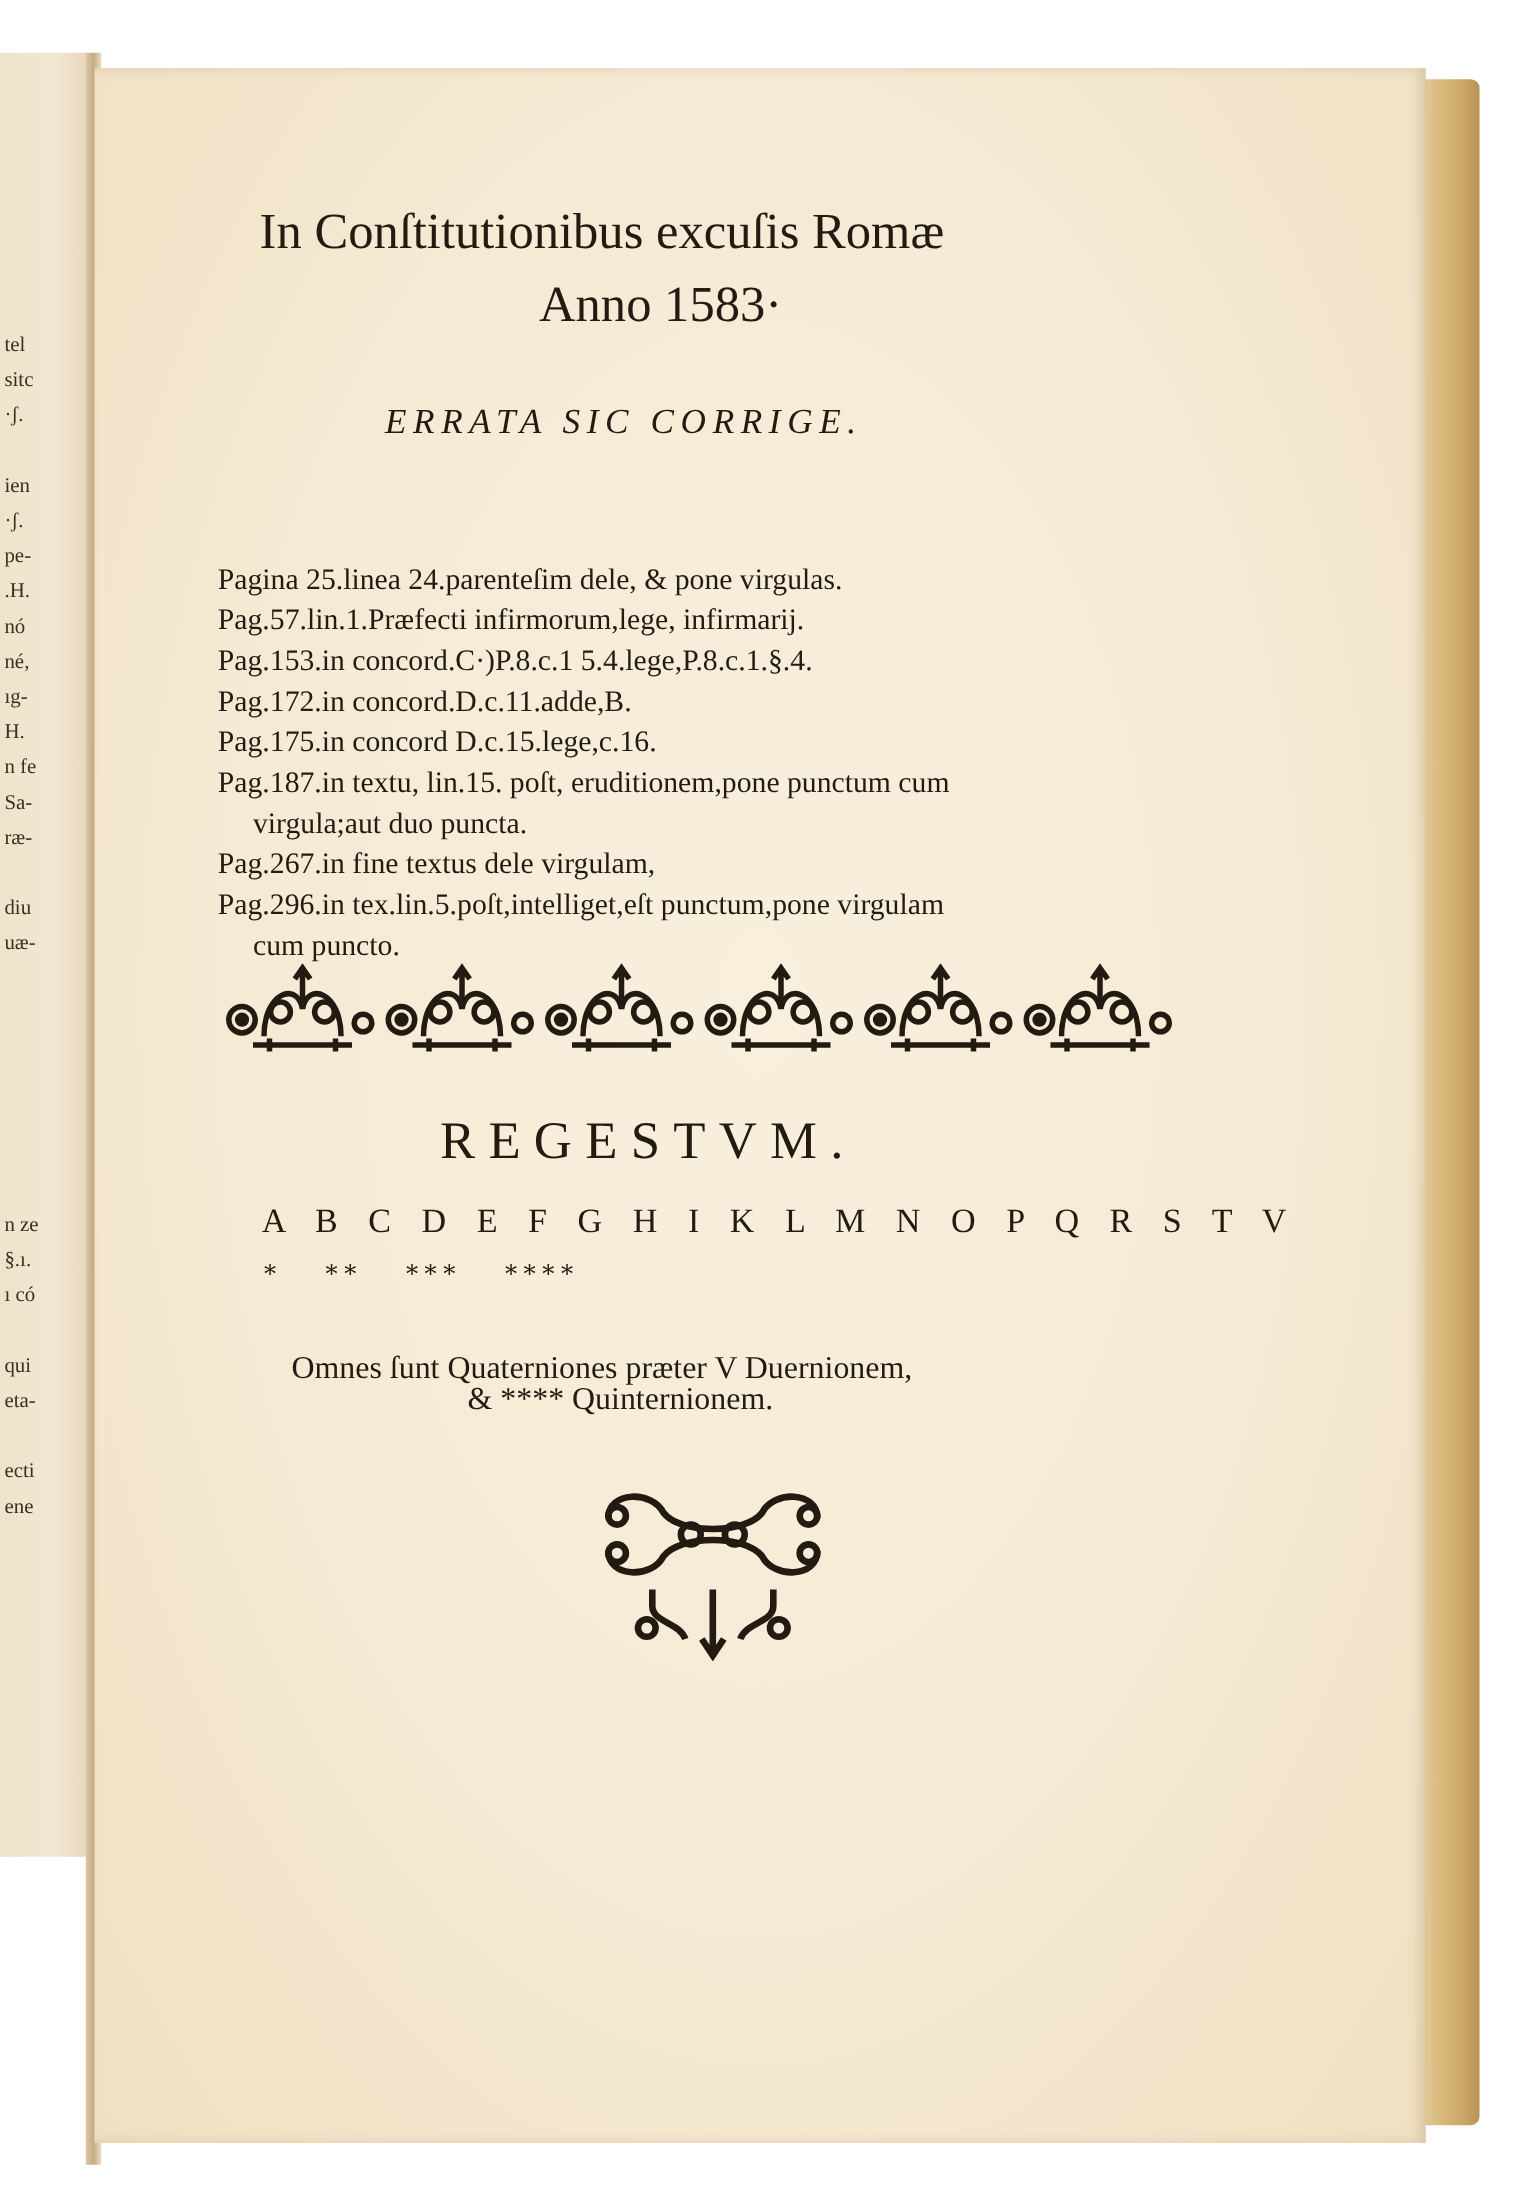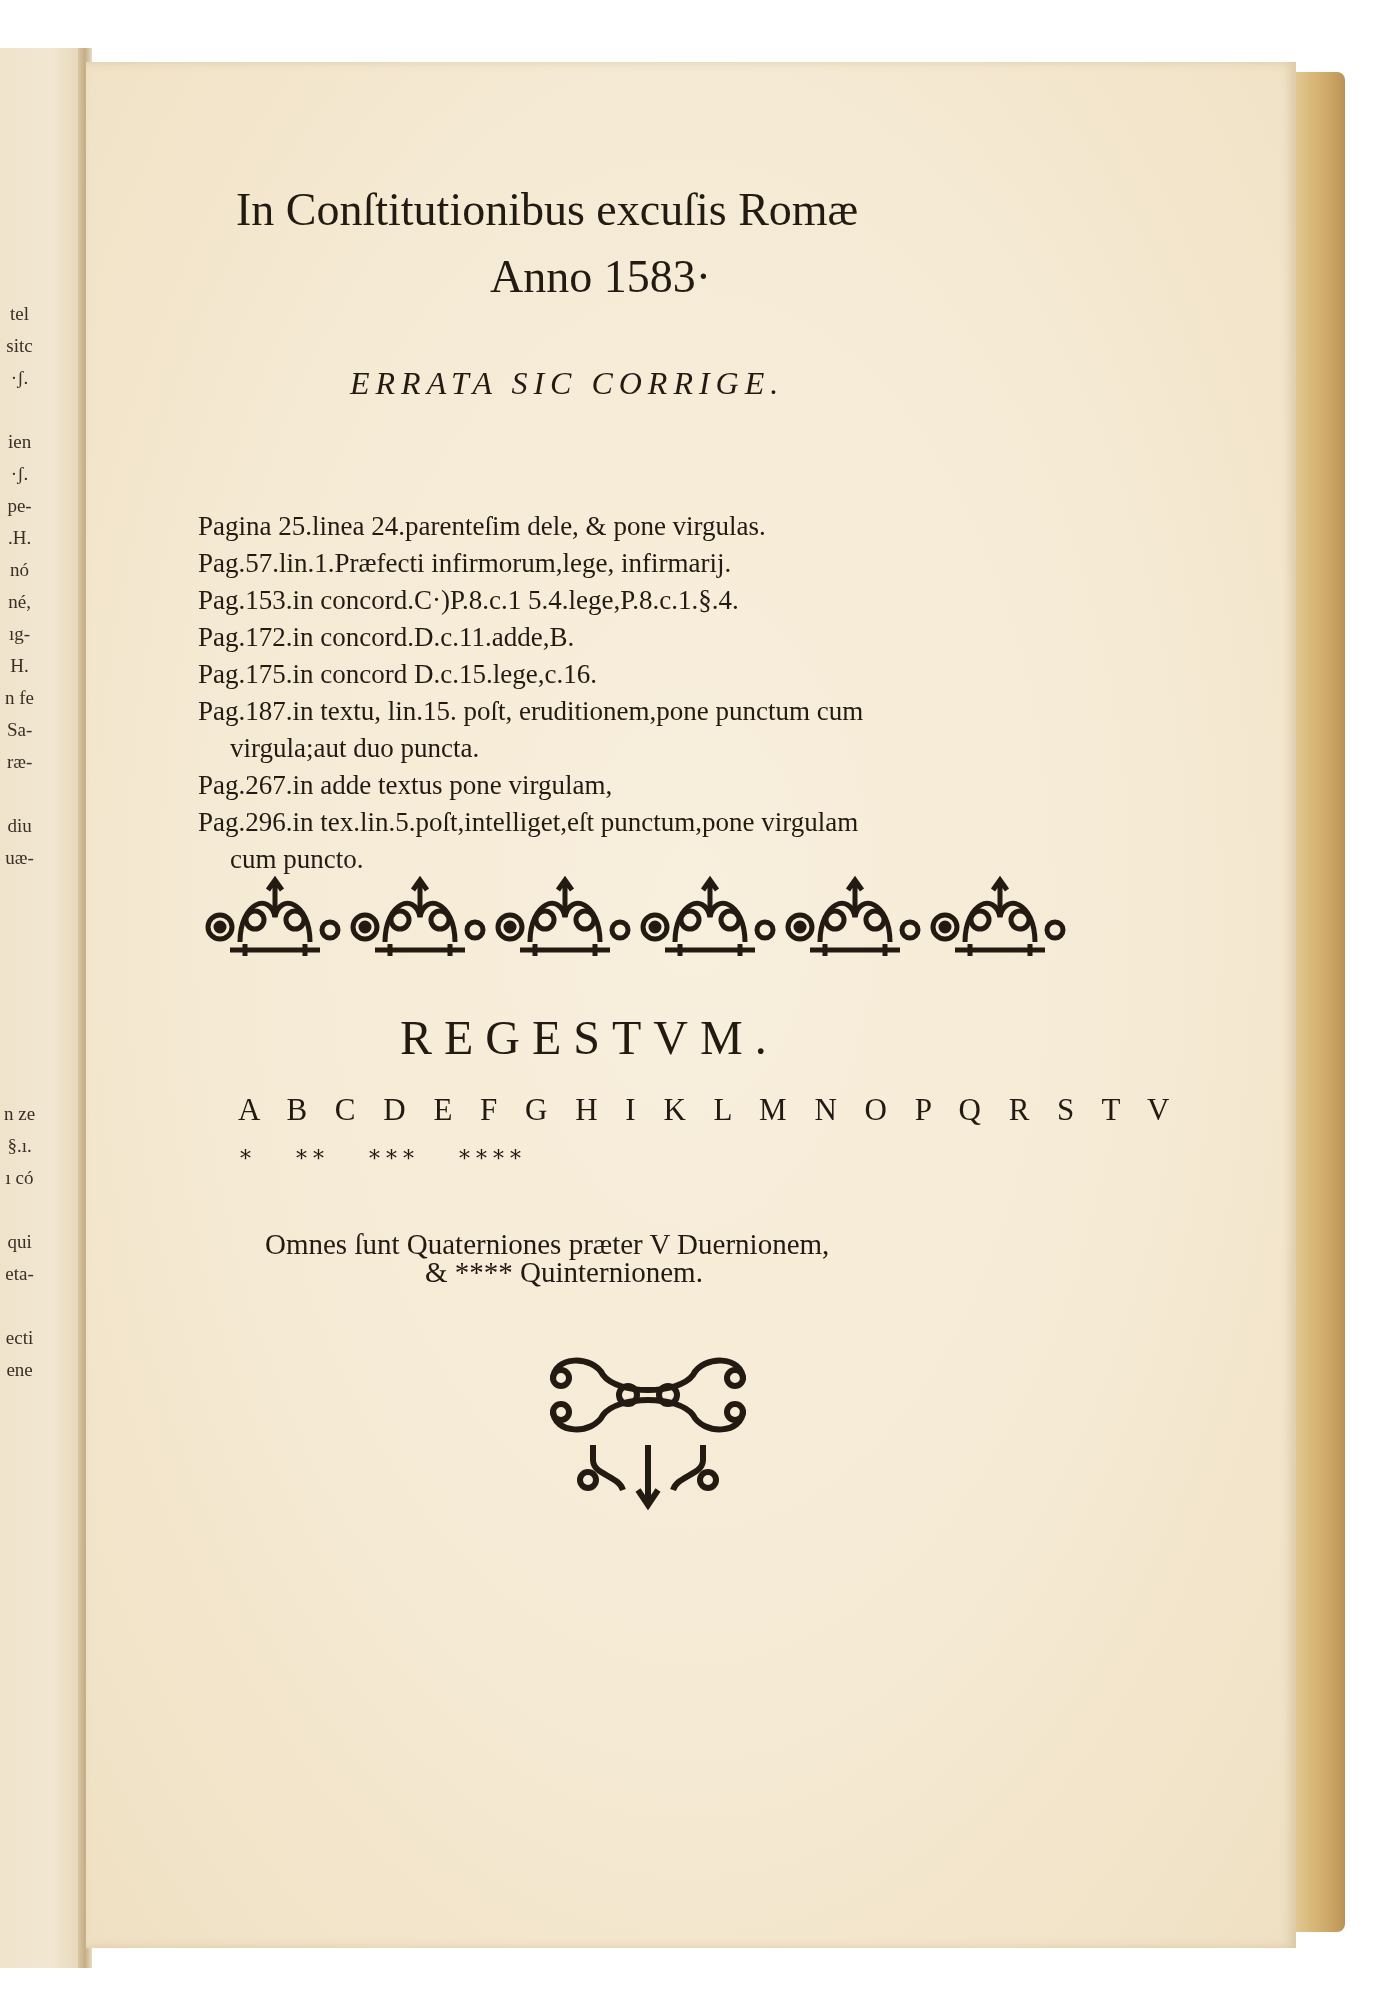--- a/index.html
+++ b/index.html
@@ -1,19 +1,19 @@
 <!DOCTYPE html>
 <html><head>
 <meta charset="utf-8">
 <style>
   html, body { margin:0; padding:0; }
   body { width:1382px; height:2000px; background:#ffffff; position:relative; overflow:hidden;
          font-family:"DejaVu Serif", serif; color:#2a2118; }
-  .left-page { position:absolute; left:0; top:48px; width:84px; height:1920px;
-               background:linear-gradient(90deg,#efe3cb 0%,#f2e7d2 60%,#e6d6b8 100%);text-align:center; }
+  .left-page { position:absolute; left:0; top:48px; width:84px; height:1640px;
+               background:linear-gradient(90deg,#efe3cb 0%,#f2e7d2 60%,#e6d6b8 100%); }
   .left-col { position:absolute; left:4px; top:250px; font-size:19px; line-height:32px; color:#3b2f25;
               font-family:"Liberation Serif", serif; }
   .left-col div { height:32px; white-space:nowrap; }
   .gutter { position:absolute; left:78px; top:48px; width:14px; height:1920px;
             background:linear-gradient(90deg,#d9c7a4,#c4ad85,#e8dcc3); }
   .cover { position:absolute; left:1285px; top:72px; width:60px; height:1860px;
            background:linear-gradient(90deg,#e7d2a6,#d8b878 45%,#c9a364 80%,#b99256);
            border-radius:0 8px 8px 0; }
   .page { position:absolute; left:86px; top:62px; width:1210px; height:1886px;
           background:radial-gradient(ellipse at 50% 45%, #f8efdd 0%, #f5ead4 55%, #efe0c2 100%);
@@ -90,21 +90,21 @@
 <div class="errata">ERRATA SIC CORRIGE.</div>
 
 <div class="entries">
   <div>Pagina 25.linea 24.parenteſim dele, &amp; pone virgulas.</div>
   <div>Pag.57.lin.1.Præfecti infirmorum,lege, infirmarij.</div>
   <div>Pag.153.in concord.C·)P.8.c.1 5.4.lege,P.8.c.1.§.4.</div>
   <div>Pag.172.in concord.D.c.11.adde,B.</div>
   <div>Pag.175.in concord D.c.15.lege,c.16.</div>
   <div>Pag.187.in textu, lin.15. poſt, eruditionem,pone punctum cum</div>
   <div class="cont">virgula;aut duo puncta.</div>
-  <div>Pag.267.in adde textus pone virgulam,</div>
+  <div>Pag.267.in fine textus dele virgulam,</div>
   <div>Pag.296.in tex.lin.5.poſt,intelliget,eſt punctum,pone virgulam</div>
   <div class="cont">cum puncto.</div>
 </div>
 
 <svg class="ornament" viewBox="0 0 880 90">
   <g fill="none" stroke="#231a12" stroke-width="5">
     <g id="unit">
       <circle cx="20" cy="55" r="12"></circle>
         <circle cx="20" cy="55" r="4" fill="#231a12"></circle>
       <path d="M40 70 C40 30, 70 20, 75 45 C80 20,110 30,110 70"></path>

